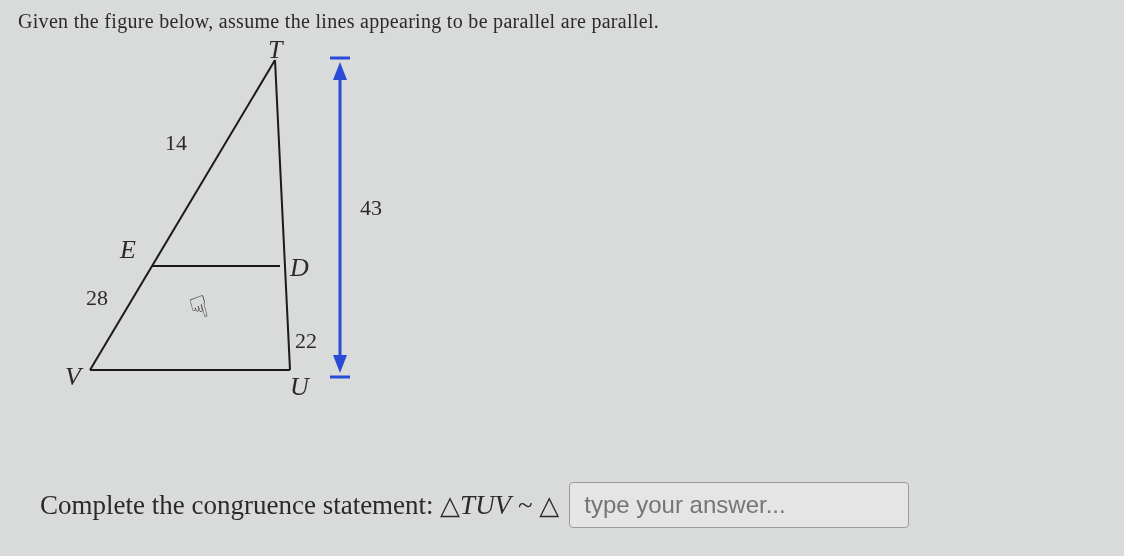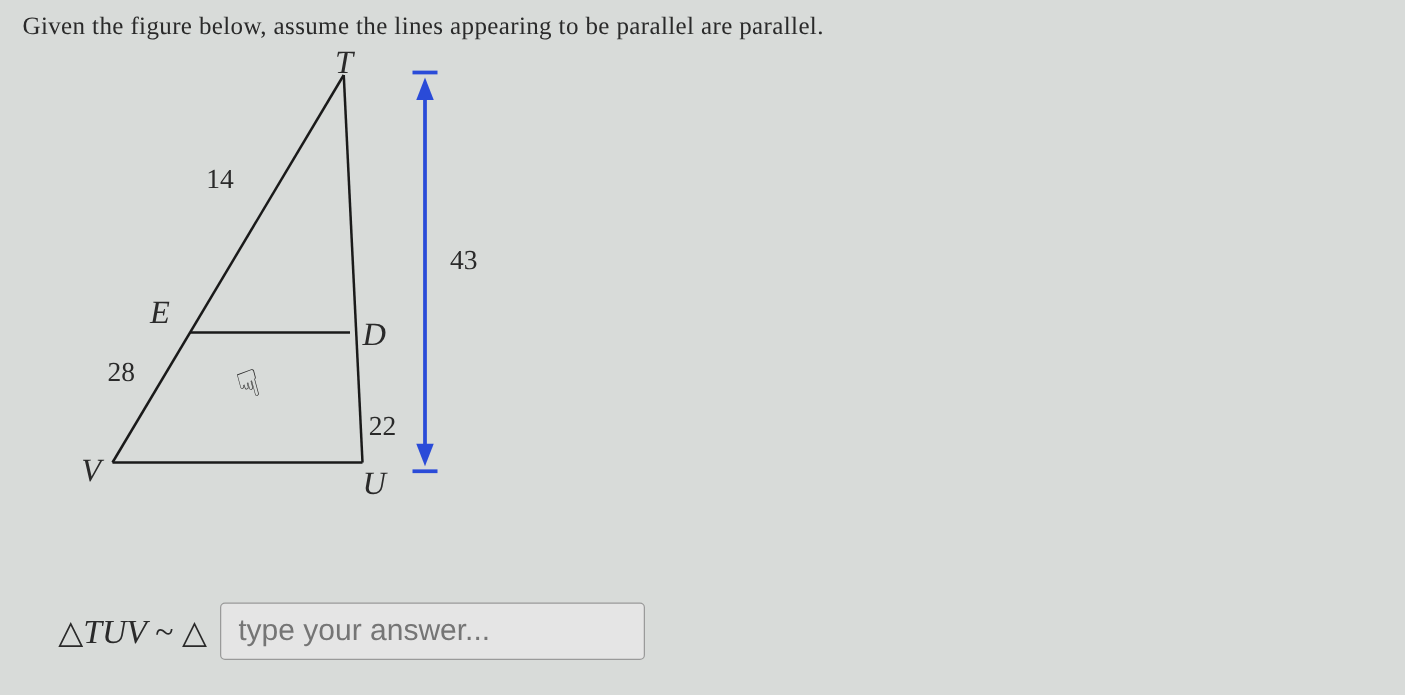--- a/index.html
+++ b/index.html
@@ -93,18 +93,19 @@
 
   <span class="label num" style="top:90px; left:125px;">14</span>
   <span class="label num" style="top:245px; left:46px;">28</span>
   <span class="label num" style="top:268px; left:255px;margin-top:20px;">22</span>
   <span class="label num" style="top:155px; left:320px;">43</span>
 
   <span class="cursor" style="top:250px; left:150px;">☟</span>
 </div>
 
 <div class="bottom-row">
+  <span>Complete the congruence statement: </span>
   <span class="triangle-sym">&nbsp;△</span>
     <span class="math-italic">TUV</span>
   <span>&nbsp;~&nbsp;</span>
   <span class="triangle-sym">△</span>
   <input class="answer-input" type="text" placeholder="type your answer..." style="">
 </div>
 
 </body></html>

